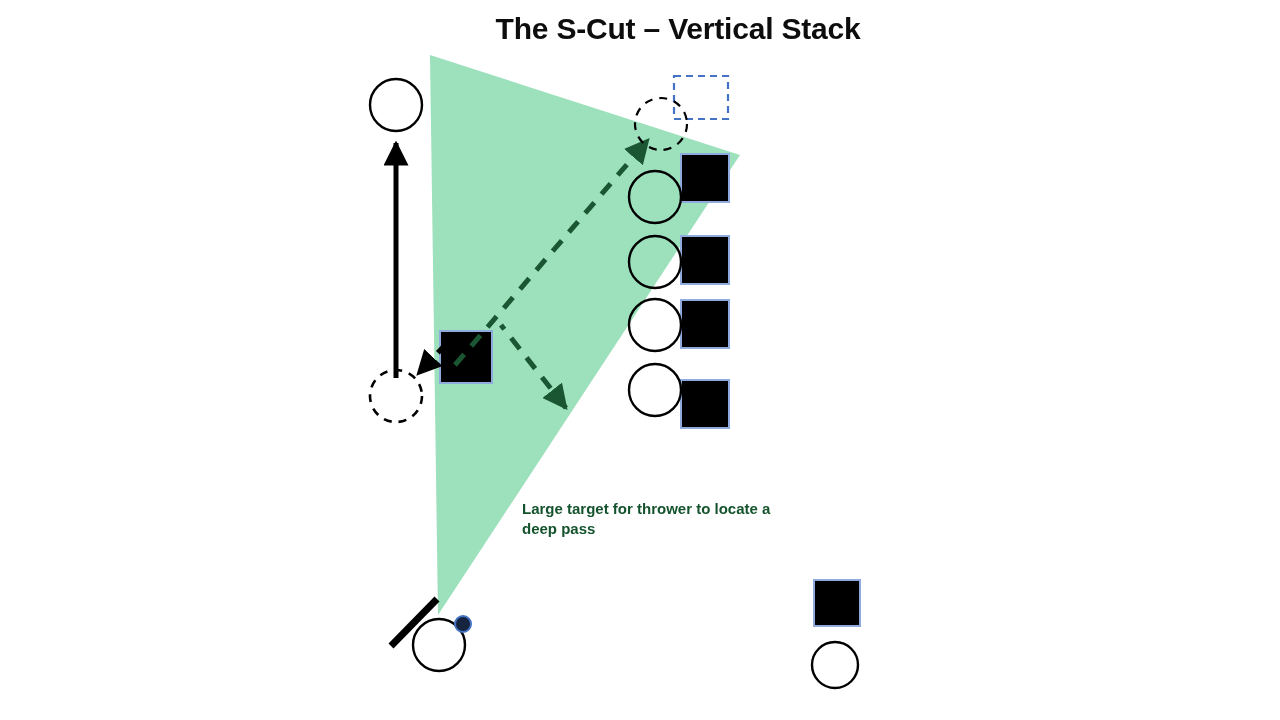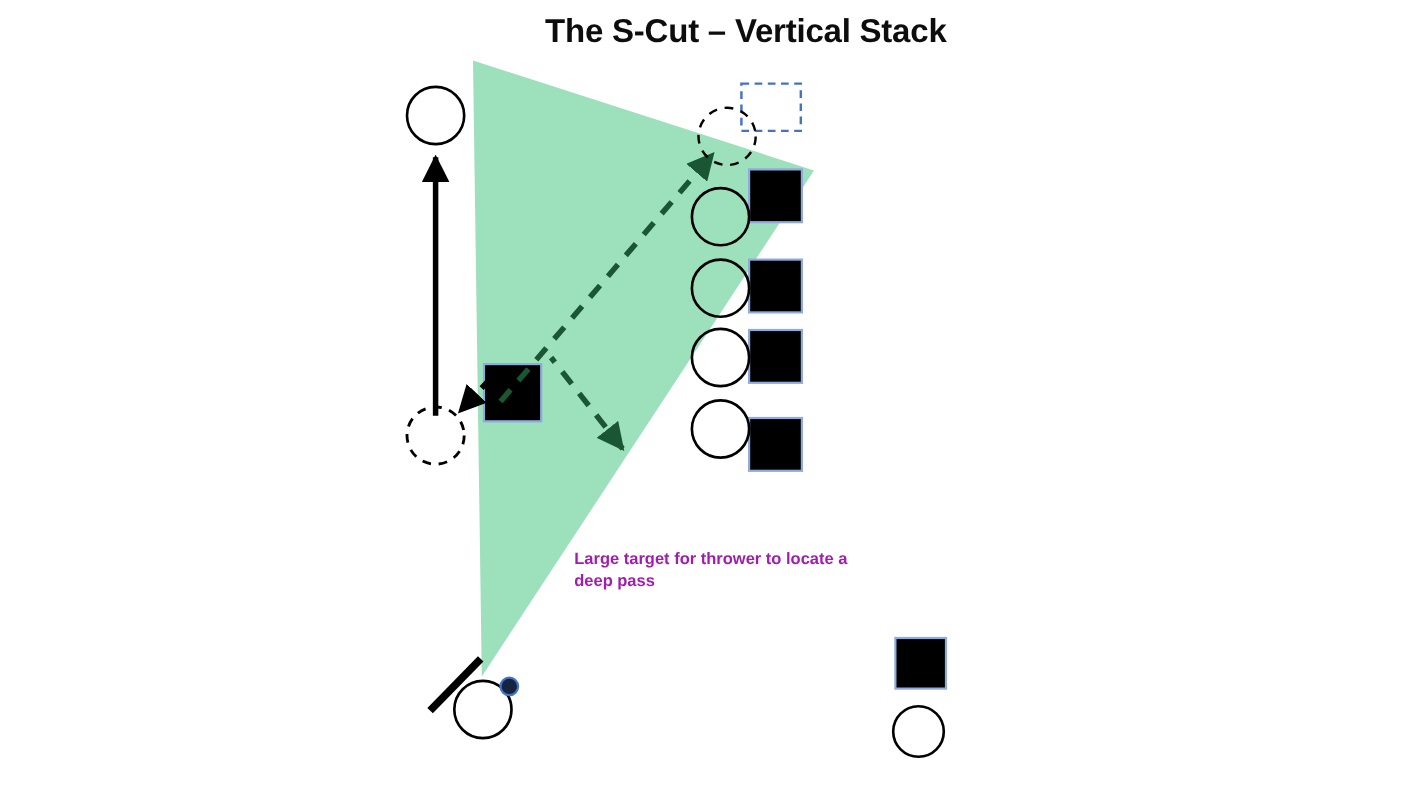--- a/index.html
+++ b/index.html
@@ -93,15 +93,15 @@
 
     <circle id="thrower" cx="439" cy="645" r="26" fill="#ffffff" stroke="#000000" stroke-width="2.4"></circle>
 
     <circle id="disc" cx="463" cy="624" r="8" fill="#16243f" stroke="#4472c4" stroke-width="2"></circle>
 
     <rect id="bench-square" x="814" y="580" width="46" height="46" fill="#000000" stroke="#8faadc" stroke-width="2"></rect>
 
     <circle id="bench-circle" cx="835" cy="665" r="23" fill="#ffffff" stroke="#000000" stroke-width="2.4"></circle>
   </svg>
 
-  <div id="annotation-note" style="color: #a21caf;">Large target for thrower to locate a deep pass</div>
+  <div id="annotation-note" style="color: #14532d;">Large target for thrower to locate a deep pass</div>
 
 </div>
 
 </body></html>

